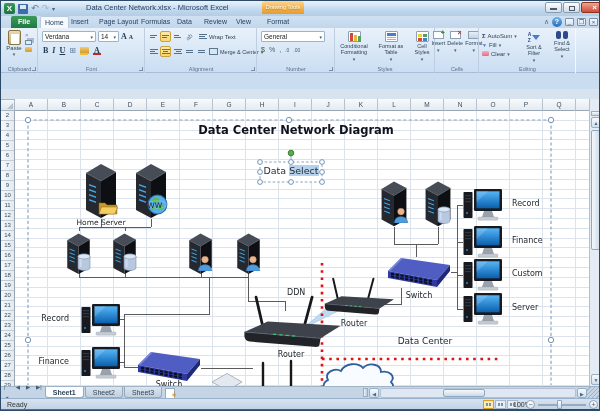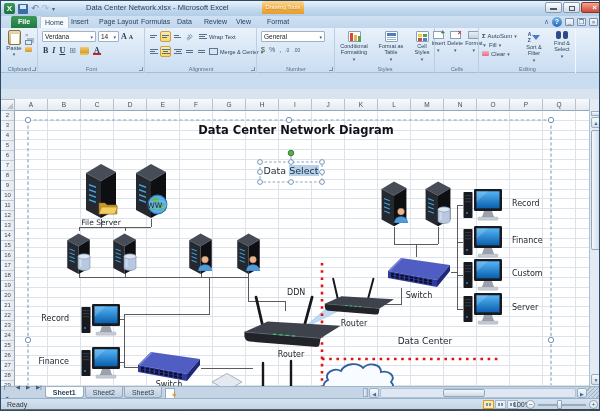--- a/index.html
+++ b/index.html
@@ -610,21 +610,21 @@
           <circle cx="259" cy="181" r="2.4"></circle>
             <circle cx="290" cy="181" r="2.4"></circle>
             <circle cx="321" cy="181" r="2.4"></circle>
         </g>
       </g>
     </svg>
 
     
     <div class="dtitle">Data Center Network Diagram</div>
     <div class="tboxtext"><span>Data</span> <span class="hl">Select</span></div>
-    <div class="dlab" style="left:72px;top:217px;width:56px">File Server</div>
+    <div class="dlab" style="left:72px;top:217px;width:56px">Home Server</div>
     <div class="dlab" style="left:126px;top:200px;width:48px">WWW</div>
     <div class="dlab s8" style="left:20px;top:313px;width:48px;text-align:right">Record</div>
     <div class="dlab s8" style="left:20px;top:356px;width:48px;text-align:right">Finance</div>
     <div class="dlab s8" style="left:144px;top:379px;width:48px">Switch</div>
     <div class="dlab s8" style="left:264px;top:349px;width:52px">Router</div>
     <div class="dlab s8" style="left:286px;top:287px;width:30px;text-align:left">DDN</div>
     <div class="dlab s8" style="left:330px;top:318px;width:46px">Router</div>
     <div class="dlab s8" style="left:392px;top:290px;width:52px">Switch</div>
     <div class="dlab s8" style="left:511px;top:198px;width:52px;text-align:left">Record</div>
     <div class="dlab s8" style="left:511px;top:235px;width:52px;text-align:left">Finance</div>

